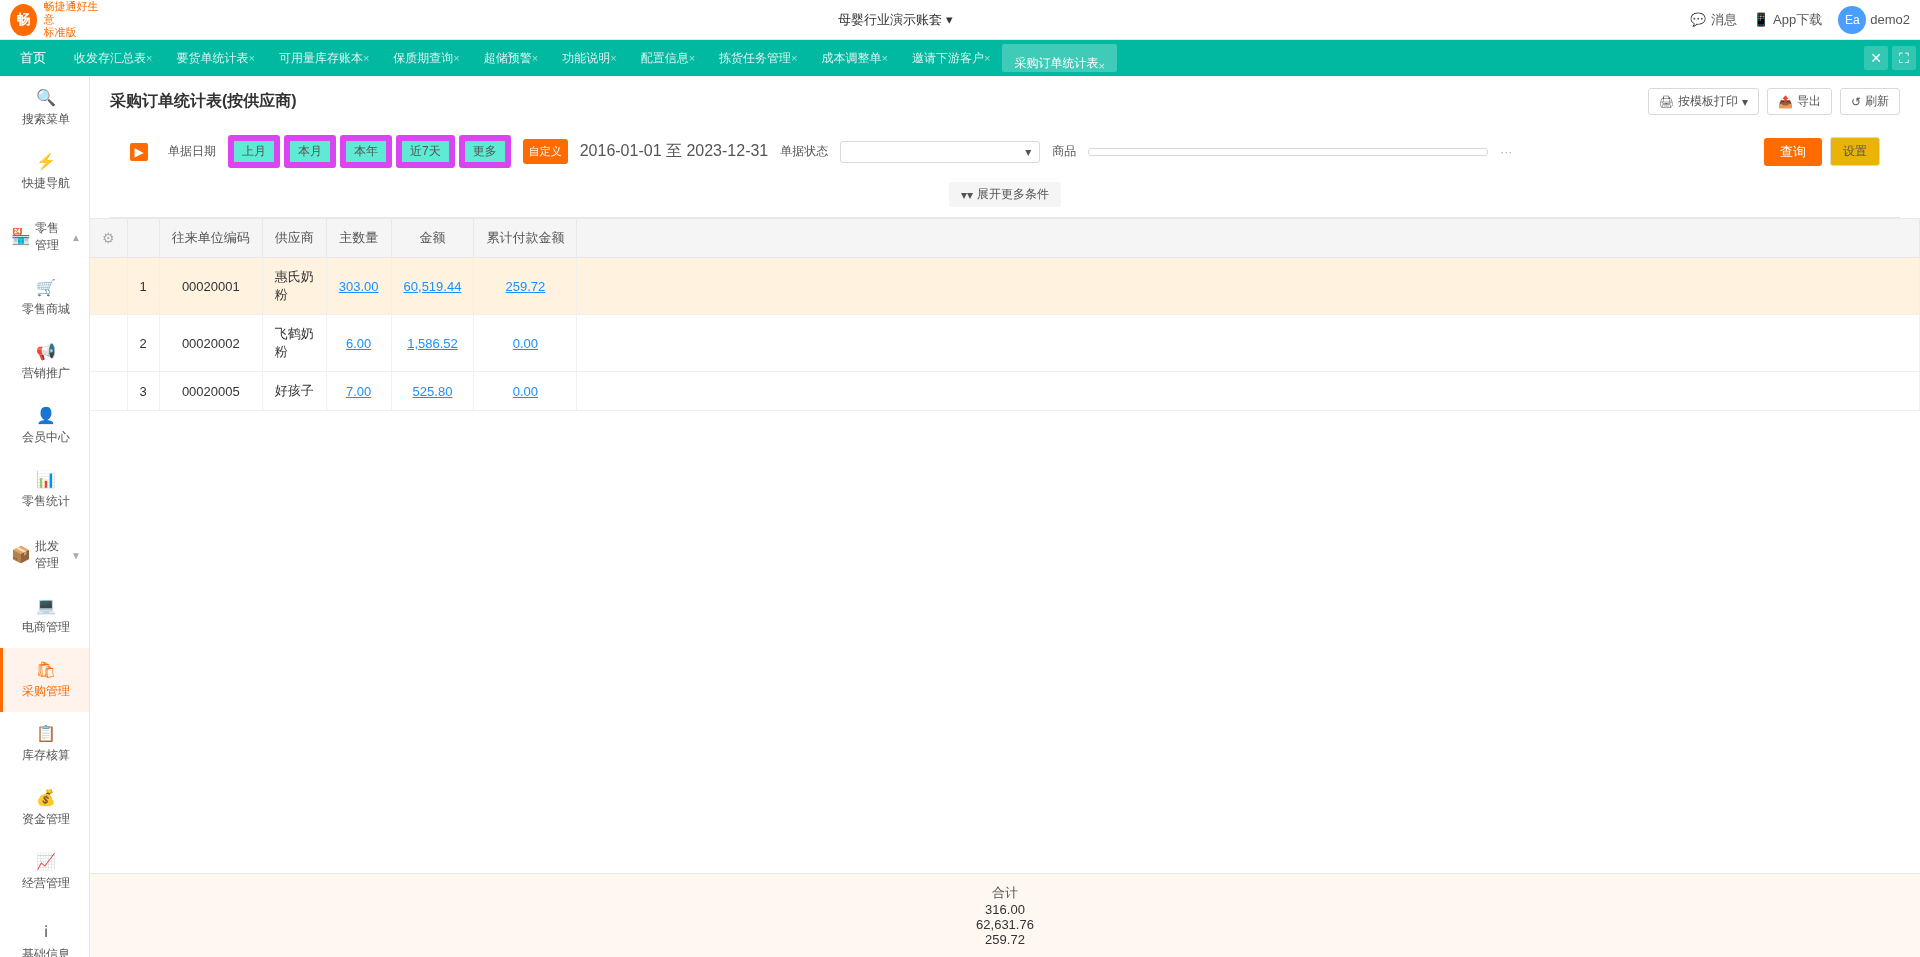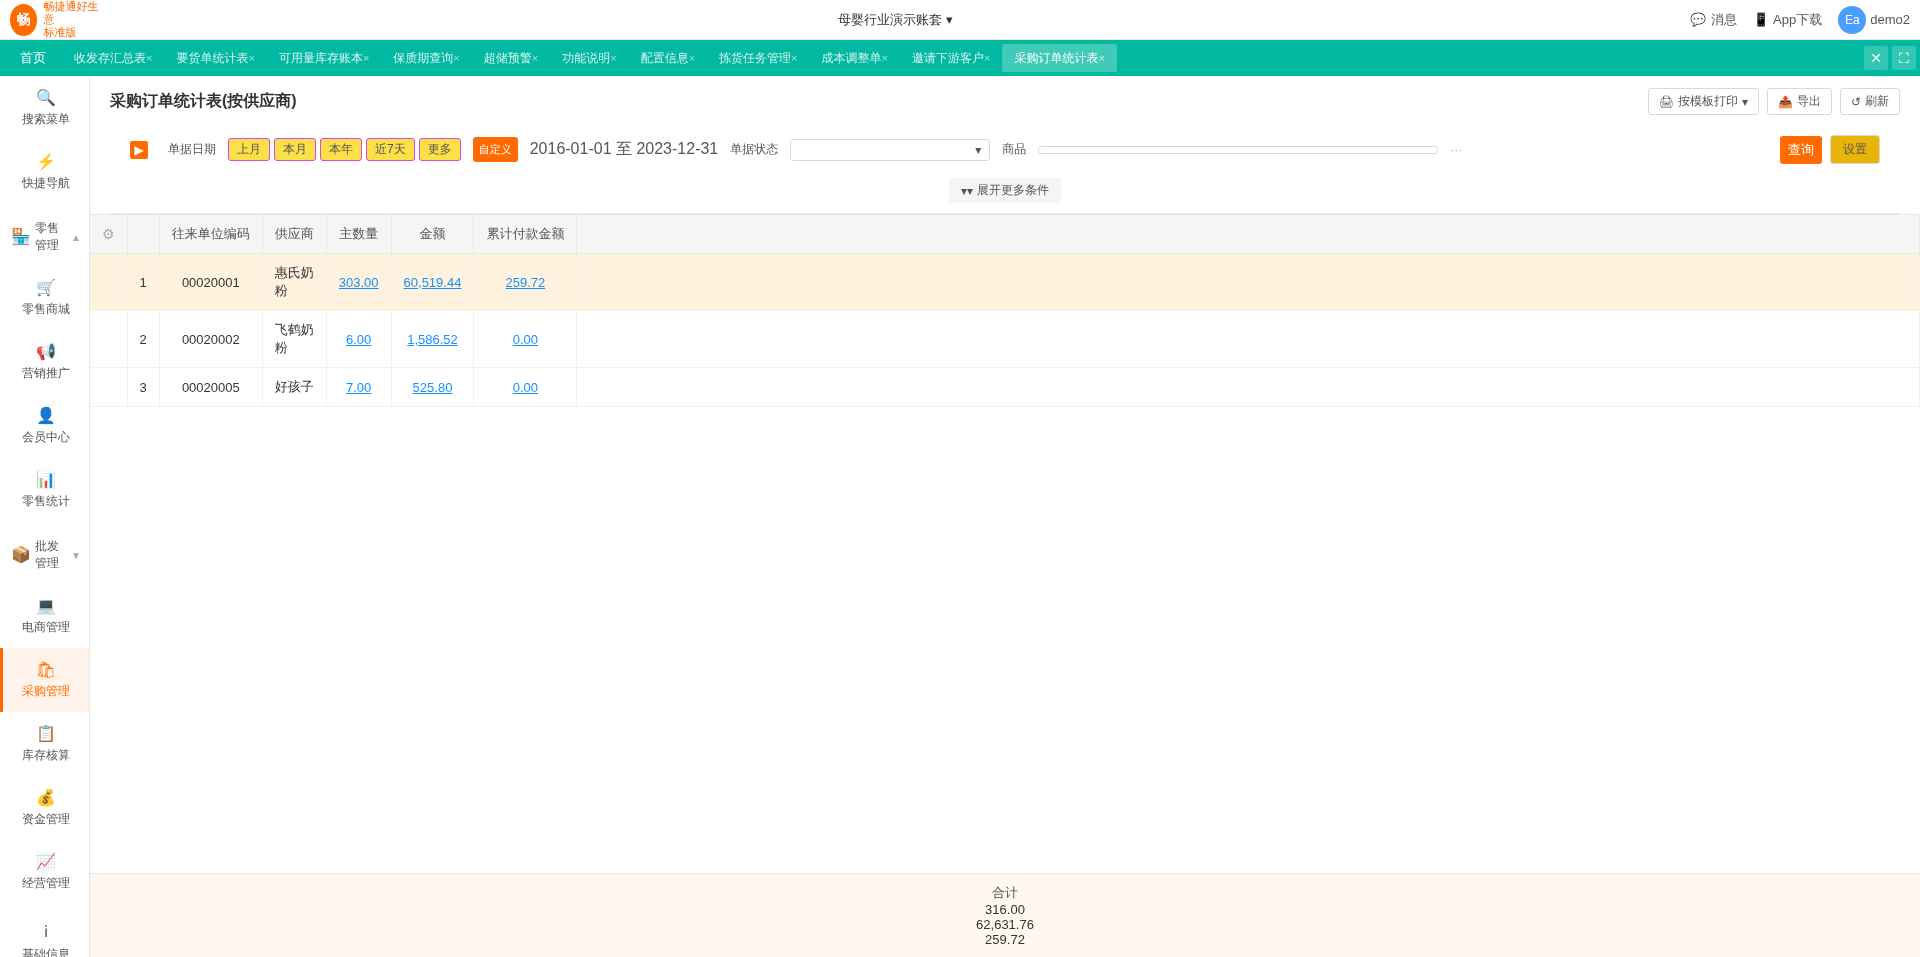--- a/index.html
+++ b/index.html
@@ -13,21 +13,21 @@
     .top-center { flex: 1; display: flex; align-items: center; justify-content: center; }
     .workspace-selector { display: flex; align-items: center; gap: 4px; font-size: 13px; color: #555; cursor: pointer; }
     .workspace-selector span { color: #333; }
     .top-right { display: flex; align-items: center; gap: 16px; }
     .top-right-item { display: flex; align-items: center; gap: 4px; font-size: 13px; color: #555; cursor: pointer; }
     .user-avatar { width: 28px; height: 28px; background: #4a9eff; border-radius: 50%; display: flex; align-items: center; justify-content: center; color: #fff; font-size: 12px; }
 
     
     .nav-tabs { display: flex; align-items: center; height: 36px; background: #00b9a0; padding: 0 4px; overflow: hidden; }
     .nav-tab { display: flex; align-items: center; padding: 0 12px; height: 28px; color: rgba(255,255,255,0.85); font-size: 12px; cursor: pointer; white-space: nowrap; border-radius: 2px; }
-    .nav-tab.active { background: rgba(255,255,255,0.25); color: #fff; }
+    .nav-tab.active { background: rgba(255,255,255,0.25); color: #fff; align-items: flex-end; }
     .nav-tab .close-x { font-size: 11px; opacity: 0.7; }
     .nav-home { padding: 0 16px; color: #fff; font-size: 13px; cursor: pointer; }
     .nav-end-btns { margin-left: auto; display: flex; align-items: center; gap: 4px; }
     .nav-end-btn { color: #fff; background: rgba(255,255,255,0.2); border: none; width: 24px; height: 24px; cursor: pointer; display: flex; align-items: center; justify-content: center; font-size: 14px; border-radius: 2px; }
 
     
     .main-layout { display: flex; height: calc(957px - 40px - 36px); }
 
     
     .sidebar { width: 90px; background: #fff; border-right: 1px solid #e8e8e8; display: flex; flex-direction: column; overflow-y: auto; }
@@ -48,27 +48,27 @@
     .page-header-actions { display: flex; align-items: center; gap: 8px; }
     .btn-print { display: flex; align-items: center; gap: 4px; padding: 4px 10px; border: 1px solid #d9d9d9; background: #fff; border-radius: 3px; cursor: pointer; font-size: 12px; color: #555; }
     .btn-export { display: flex; align-items: center; gap: 4px; padding: 4px 10px; border: 1px solid #d9d9d9; background: #fff; border-radius: 3px; cursor: pointer; font-size: 12px; color: #555; }
     .btn-refresh { display: flex; align-items: center; gap: 4px; padding: 4px 10px; border: 1px solid #d9d9d9; background: #fff; border-radius: 3px; cursor: pointer; font-size: 12px; color: #555; }
 
     
     .filter-area { background: #fff; padding: 10px 20px; border-bottom: 1px solid #e8e8e8; }
     .filter-row { display: flex; align-items: center; gap: 12px; flex-wrap: wrap; }
     .filter-label { font-size: 12px; color: #555; white-space: nowrap; }
     .date-shortcuts { display: flex; align-items: center; gap: 4px; }
-    .date-btn { padding: 2px 8px; border: 1px solid #d946ef; background: #fde047; border-radius: 3px; cursor: pointer; font-size: 12px; color: #555; }
+    .date-btn { padding: 2px 8px; border: 6px solid #d946ef; background: #5eead4; border-radius: 3px; cursor: pointer; font-size: 12px; color: #555; }
     .date-range { display: flex; align-items: center; gap: 4px; font-size: 16px; color: #555; }
     .custom-badge { background: #ff6b00; color: #fff; padding: 5px 6px; border-radius: 3px; font-size: 11px; }
     .filter-select { display: flex; align-items: center; gap: 4px; padding: 3px 8px; border: 1px solid #d9d9d9; border-radius: 3px; background: #fff; cursor: pointer; font-size: 12px; color: #555; min-width: 200px; }
     .filter-input { display: flex; align-items: center; gap: 4px; padding: 3px 8px; border: 1px solid #d9d9d9; border-radius: 3px; background: #fff; font-size: 12px; color: #555; min-width: 180px; }
     .filter-more { color: #aaa; font-size: 12px; }
-    .btn-query { background: #ff6b00; color: #fff; border: none; padding: 5px 8px; border-radius: 3px; cursor: pointer; font-size: 13px; font-weight: 500; }
+    .btn-query { background: #ff6b00; color: #fff; border: none; padding: 5px 16px; border-radius: 3px; cursor: pointer; font-size: 13px; font-weight: 500; }
     .btn-settings { background: #eab308; color: #555; border: 1px solid #d9d9d9; padding: 5px 12px; border-radius: 3px; cursor: pointer; font-size: 12px; }
     .expand-more { display: flex; align-items: center; gap: 4px; color: #555; font-size: 12px; cursor: pointer; background: #f5f5f5; padding: 4px 12px; border-radius: 3px; margin-top: 6px; width: fit-content; margin-left: auto; margin-right: auto; }
 
     
     .table-container { flex: 1; overflow: auto; background: #fff; margin: 0; }
     .data-table { width: 100%; border-collapse: collapse; }
     .data-table th { background: #f5f5f5; padding: 10px 12px; text-align: center; font-size: 13px; color: #555; font-weight: 500; border-bottom: 1px solid #e8e8e8; border-right: 1px solid #e8e8e8; white-space: nowrap; }
     .data-table td { padding: 10px 12px; text-align: center; font-size: 13px; color: #333; border-bottom: 1px solid #f0f0f0; border-right: 1px solid #f0f0f0; }
     .data-table tr.selected td { background: #fff3e0; }
     .data-table .link { color: #1890ff; text-decoration: underline; cursor: pointer; }

